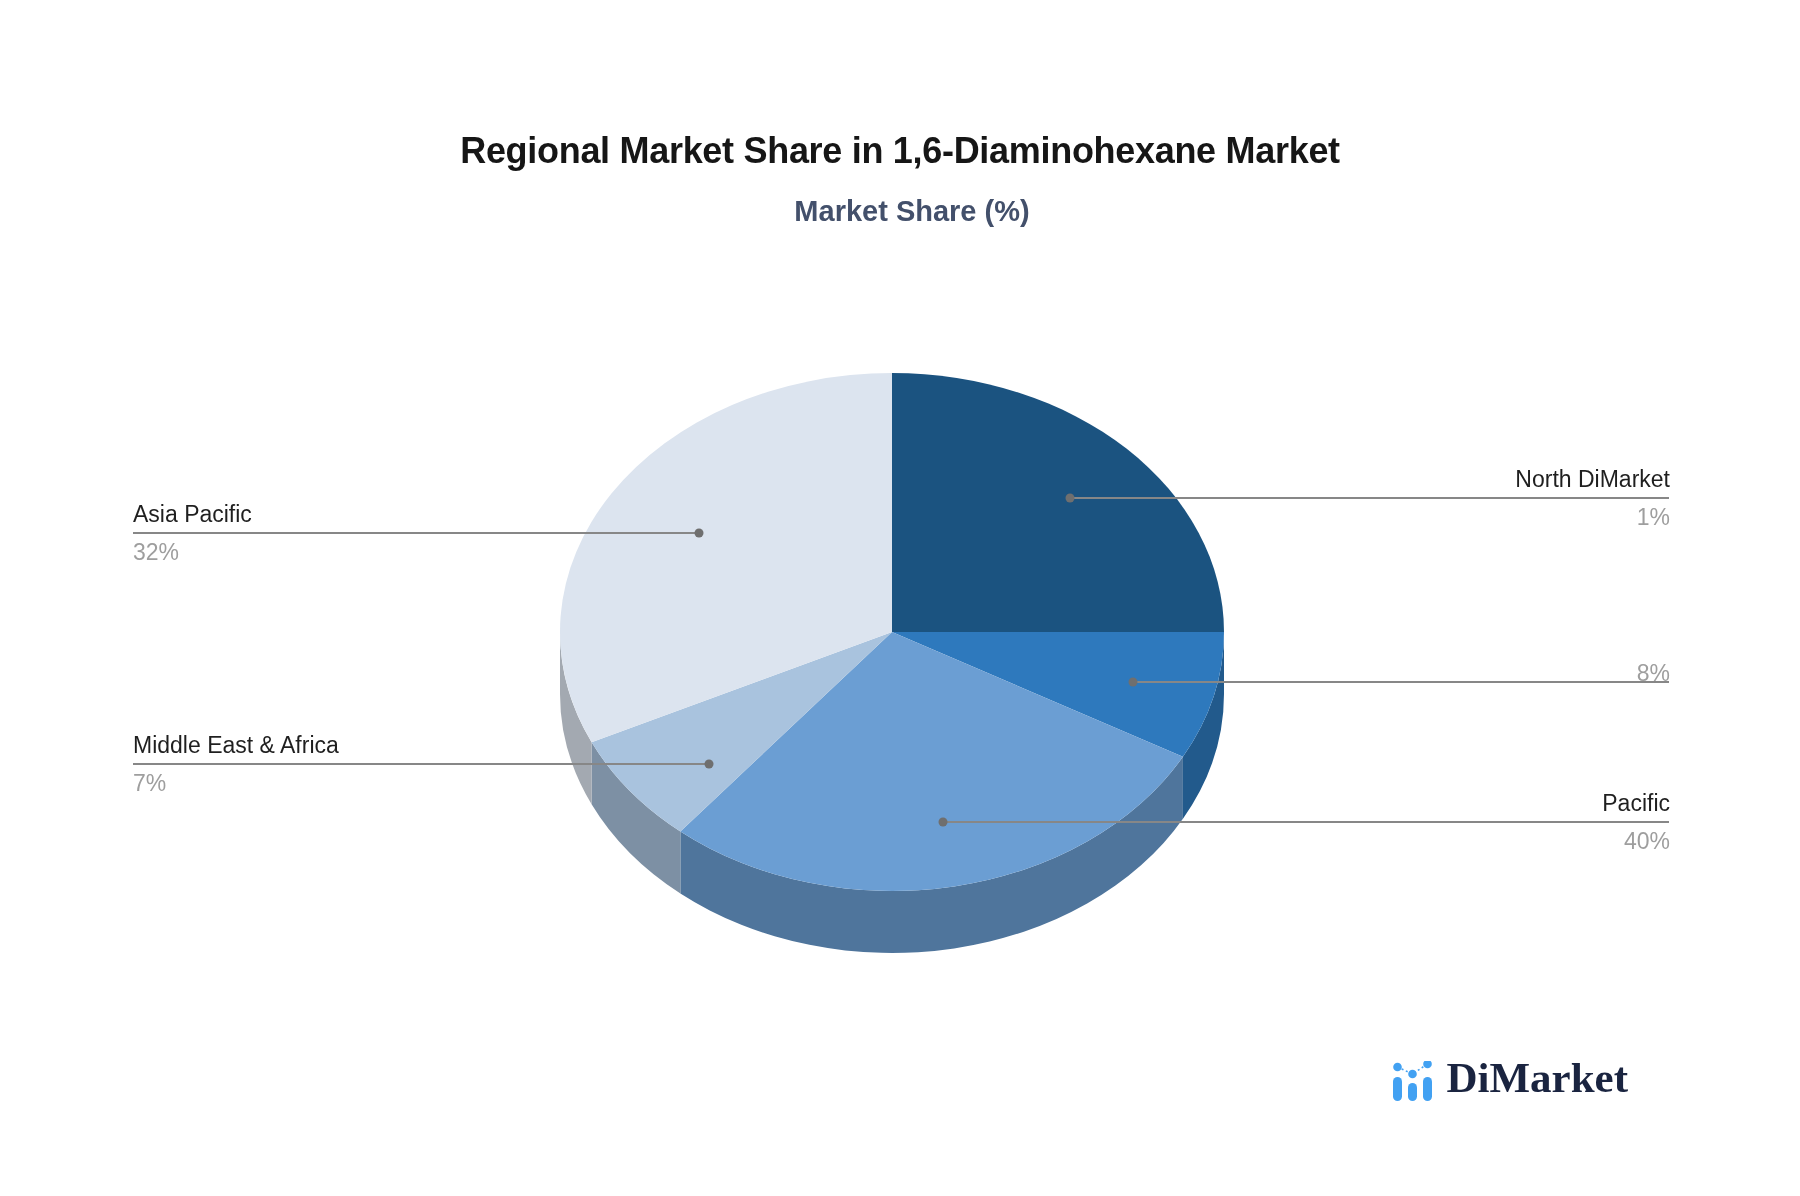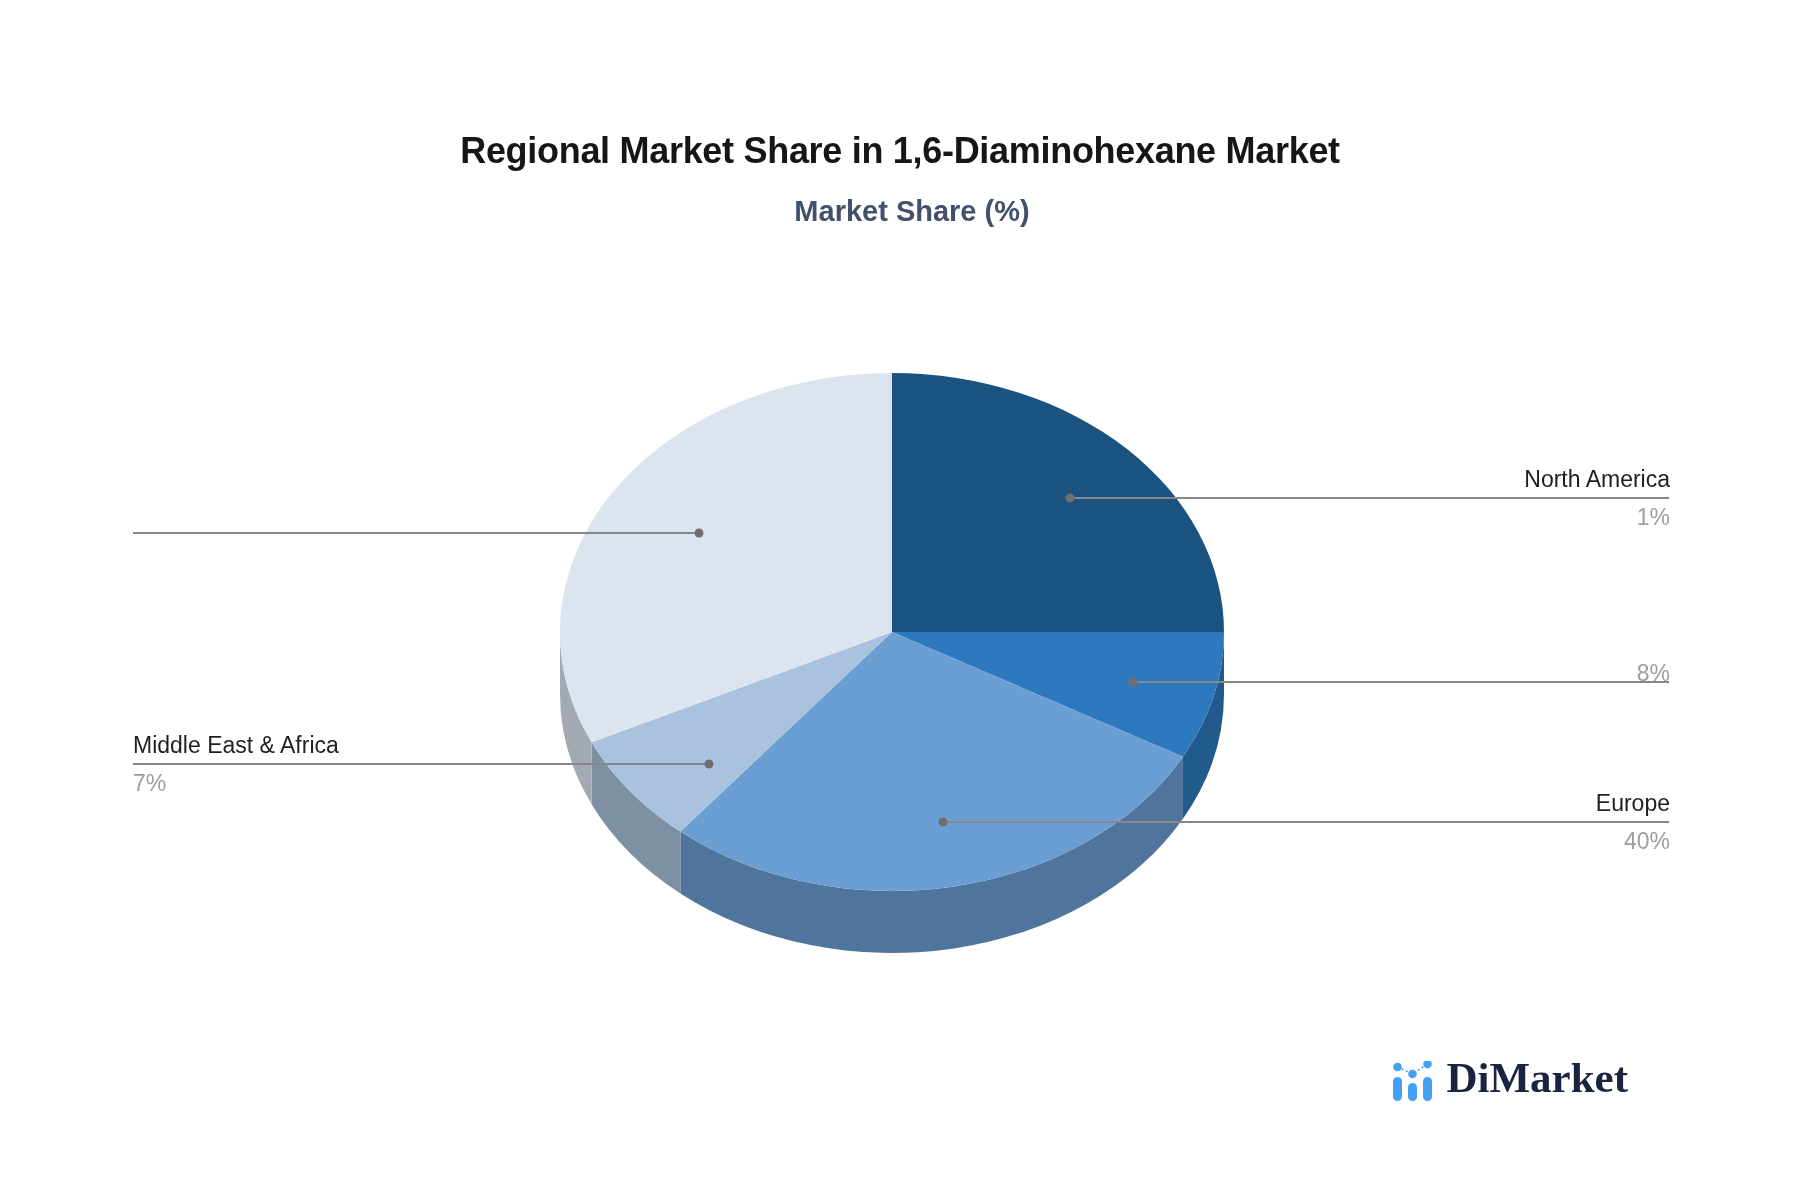--- a/index.html
+++ b/index.html
@@ -69,33 +69,37 @@
       <circle cx="1133" cy="682" r="4.5" fill="#6f6f6f"></circle>
       <line x1="943" y1="822" x2="1669" y2="822" stroke="#878787" stroke-width="2"></line>
       <circle cx="943" cy="822" r="4.5" fill="#6f6f6f"></circle>
       <line x1="709" y1="764" x2="133" y2="764" stroke="#878787" stroke-width="2"></line>
       <circle cx="709" cy="764" r="4.5" fill="#6f6f6f"></circle>
       <line x1="699" y1="533" x2="133" y2="533" stroke="#878787" stroke-width="2"></line>
       <circle cx="699" cy="533" r="4.5" fill="#6f6f6f"></circle>
     </svg>
 
   <div class="slice-label right" id="lbl-0" style="top: 465px; right: 130px;">
-    <span class="label-name">North America</span>
+    <span class="label-name">North DiMarket</span>
     <span class="label-pct">1%</span>
   </div>
   <div class="slice-label right" id="lbl-1" style="top: 649px; right: 130px;">
     <span class="label-pct">8%</span>
   </div>
   <div class="slice-label right" id="lbl-2" style="top: 789px; right: 130px;">
-    <span class="label-name">Europe</span>
+    <span class="label-name">Pacific</span>
     <span class="label-pct">40%</span>
   </div>
   <div class="slice-label left" id="lbl-3" style="top: 731px; left: 133px;">
     <span class="label-name">Middle East &amp; Africa</span>
     <span class="label-pct">7%</span>
+  </div>
+  <div class="slice-label left" id="lbl-4" style="top: 500px; left: 133px;">
+    <span class="label-name">Asia Pacific</span>
+    <span class="label-pct">32%</span>
   </div>
 
   <div class="logo">
     <svg width="42" height="40" viewBox="0 0 42 40">
       <g id="logo-icon-g">
           <rect x="0" y="16" width="9" height="24" rx="4.5" fill="#42a1f2"></rect>
           <rect x="15" y="22" width="9" height="18" rx="4.5" fill="#42a1f2"></rect>
           <rect x="30" y="16" width="9" height="24" rx="4.5" fill="#42a1f2"></rect>
           <polyline points="4.5,6 19.5,13 34.5,3" fill="none" stroke="#42a1f2" stroke-width="1.6" stroke-dasharray="2,2.6"></polyline>
           <circle cx="4.5" cy="6" r="4.3" fill="#42a1f2"></circle>

